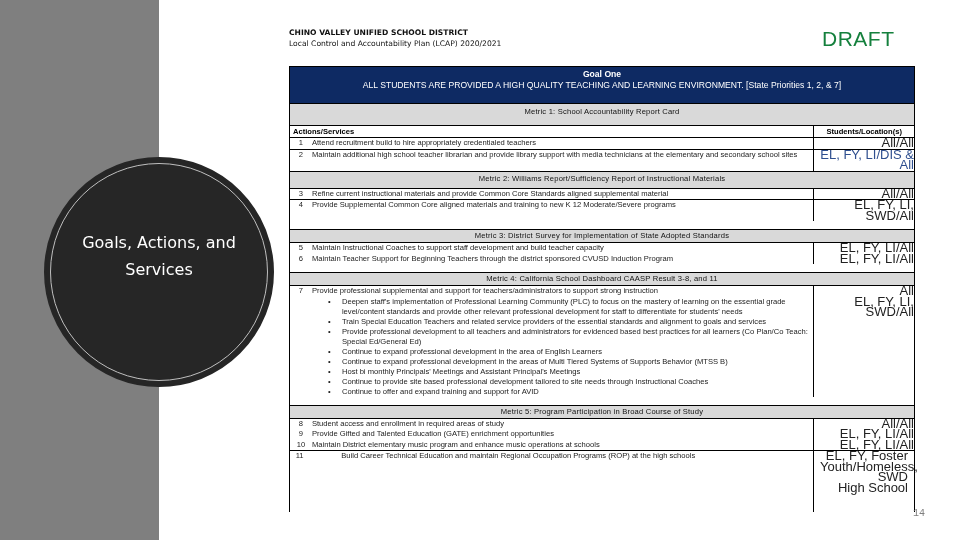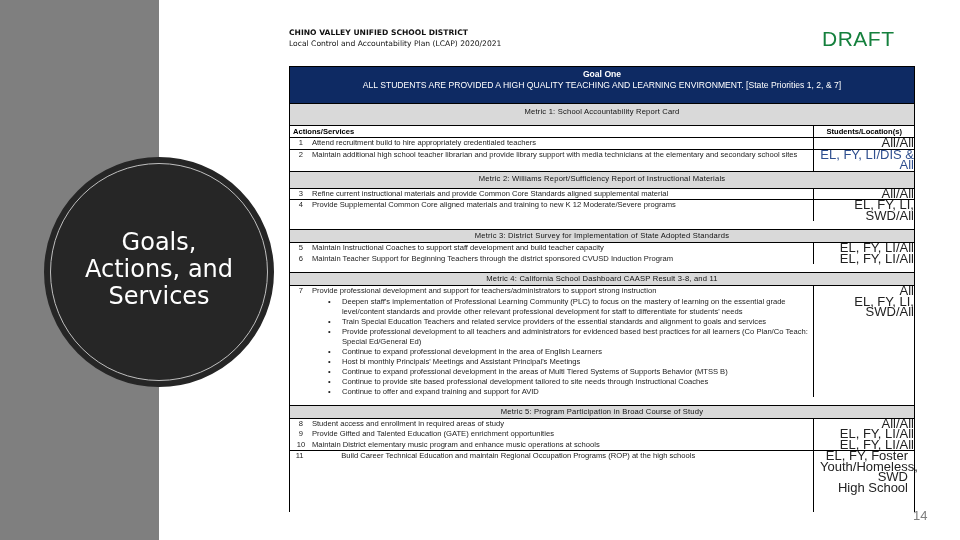--- a/index.html
+++ b/index.html
@@ -6,21 +6,21 @@
   html, body { width: 960px; height: 540px; overflow: hidden; background: #ffffff; }
   body { position: relative; font-family: "Liberation Sans", sans-serif; }
 
   .left-panel { position: absolute; left: 0; top: 0; width: 159px; height: 540px; background: #7f7f7f; }
 
   .circle-outer { position: absolute; left: 44px; top: 157px; width: 230px; height: 230px; border-radius: 50%;
     background: #262626; border: 2px solid #262626; }
   .circle-ring { position: absolute; left: 4px; top: 4px; right: 4px; bottom: 4px; border-radius: 50%;
     border: 1px solid #bfbfbf; }
   .circle-title { position: absolute; left: 0; right: 0; top: 70px; text-align: center; color: #ffffff;
-    font-family: "DejaVu Sans", sans-serif; font-size: 24px; line-height: 27px; font-weight: normal; padding: 0 28px; }
+    font-family: "DejaVu Sans", sans-serif; font-size: 16px; line-height: 27px; font-weight: normal; padding: 0 28px; }
 
   .doc-header { position: absolute; left: 289px; top: 27px; width: 400px; }
   .doc-district { font-family: "DejaVu Sans", sans-serif; font-size: 7.6px; font-weight: bold; color: #111; line-height: 11px; }
   .doc-plan { font-family: "DejaVu Sans", sans-serif; font-size: 7.6px; color: #111; line-height: 11px; }
   .draft { position: absolute; left: 822px; top: 27px; color: #15803d; font-size: 21px; font-family: "Liberation Sans", sans-serif; letter-spacing: 0.5px; }
 
   .doc-table { position: absolute; left: 289px; top: 66px; width: 626px; border: 1px solid #000; border-bottom: none; }
   .goal-band { background: #0e2a63; color: #ffffff; text-align: center; height: 36px; padding-top: 2px; font-size: 8.6px; line-height: 11px; }
   .goal-band .goal-label { font-weight: bold; }
   .metric-band { background: #d9d9d9; text-align: center; font-size: 7.6px; font-weight: normal; color: #111; border-top: 1px solid #000; letter-spacing: 0.2px; }
@@ -35,21 +35,21 @@
   .row { display: flex; border-top: 1px solid #000; }
   .row.nob { border-top: none; }
   .cell-num { width: 22px; font-size: 7.6px; text-align: center; line-height: 10.5px; color: #222; }
   .cell-text { width: 503px; font-size: 7.6px; line-height: 10.5px; color: #222; padding-right: 4px; }
   .cell-stu { width: 101px; border-left: 1px solid #000; font-size: 13px; line-height: 10.5px; text-align: right; color: #222; }
   .bullets { list-style: none; padding-left: 30px; }
   .bullets li { position: relative; font-size: 7.6px; line-height: 10px; color: #222; padding-left: 0; }
   .bullets li::before { content: "\2022"; position: absolute; left: -14px; color: #222; }
   .blue { color: #2f4f8f; }
 
-  .page-num { position: absolute; left: 913px; top: 508px; font-size: 13px; color: #7f7f7f; font-family: Liberation Sans, sans-serif; }
+  .page-num { position: absolute; left: 913px; top: 508px; font-size: 10px; color: #7f7f7f; font-family: Liberation Mono, monospace; }
 </style>
 </head>
 <body>
 
 <div class="left-panel"></div>
 
 <div class="circle-outer">
   <div class="circle-ring"></div>
   <div class="circle-title">Goals, Actions, and Services</div>
 </div>
@@ -103,28 +103,28 @@
   <div class="row nob">
     <div class="cell-num">6</div>
     <div class="cell-text">Maintain Teacher Support for Beginning Teachers through the district sponsored CVUSD Induction Program</div>
     <div class="cell-stu">EL, FY, LI/All</div>
   </div>
 
   <div class="metric-band metric-sm">Metric 4: California School Dashboard CAASP Result 3-8, and 11</div>
   <div class="row">
     <div class="cell-num">7</div>
     <div class="cell-text">
-      <div>Provide professional development and support for teachers/administrators to support strong instruction</div>
+      <div>Provide professional supplemental and support for teachers/administrators to support strong instruction</div>
       <ul class="bullets">
         <li>Deepen staff's implementation of Professional Learning Community (PLC) to focus on the mastery of learning on the essential grade level/content standards and provide other relevant professional development for staff to differentiate for students' needs</li>
         <li>Train Special Education Teachers and related service providers of the essential standards and alignment to goals and services</li>
         <li>Provide professional development to all teachers and administrators for evidenced based best practices for all learners (Co Plan/Co Teach: Special Ed/General Ed)</li>
         <li>Continue to expand professional development in the area of English Learners</li>
+        <li>Continue to expand professional development in the areas of Multi Tiered Systems of Supports Behavior (MTSS B)</li>
         <li>Host bi monthly Principals' Meetings and Assistant Principal's Meetings</li>
-        <li>Continue to expand professional development in the areas of Multi Tiered Systems of Supports Behavior (MTSS B)</li>
         <li>Continue to provide site based professional development tailored to site needs through Instructional Coaches</li>
         <li>Continue to offer and expand training and support for AVID</li>
       </ul>
     </div>
     <div class="cell-stu">
       <div>All</div>
       <div>EL, FY, LI, SWD/All</div>
     </div>
   </div>
 

